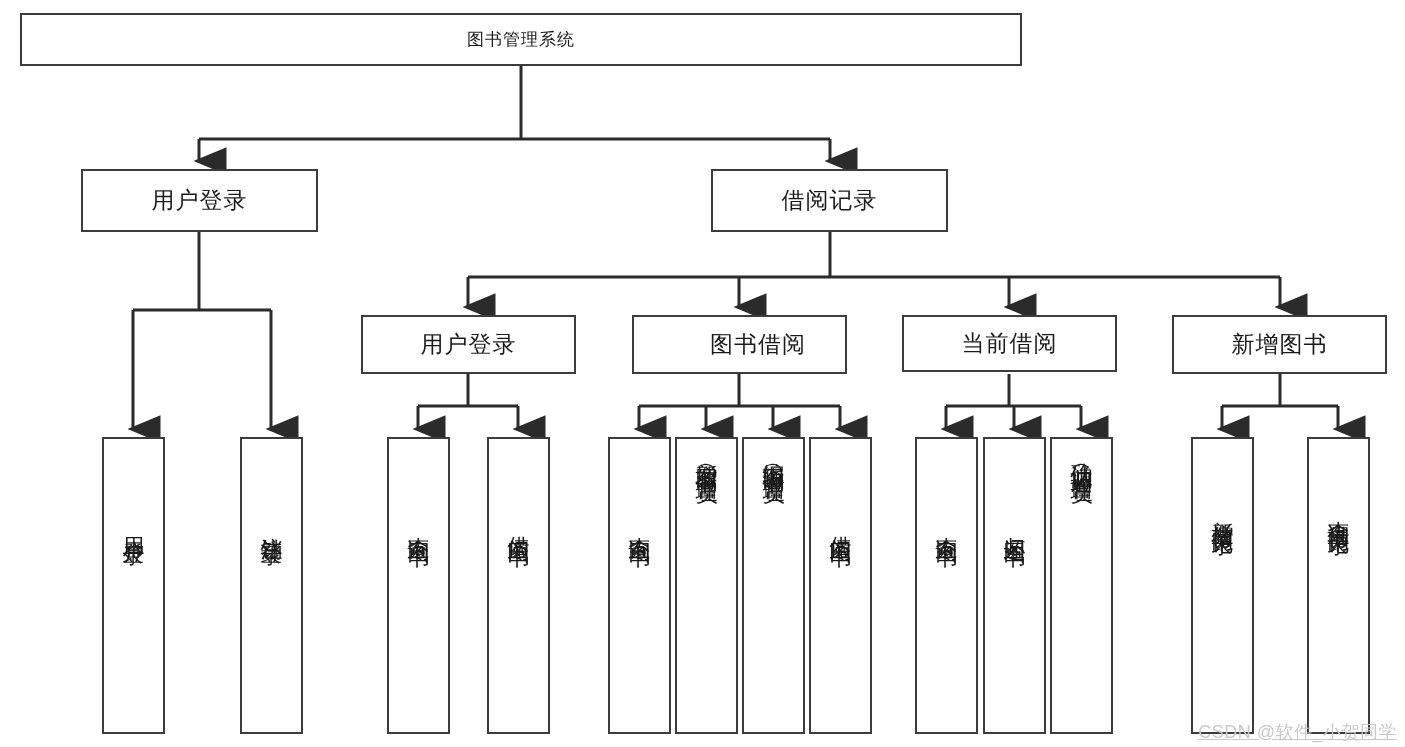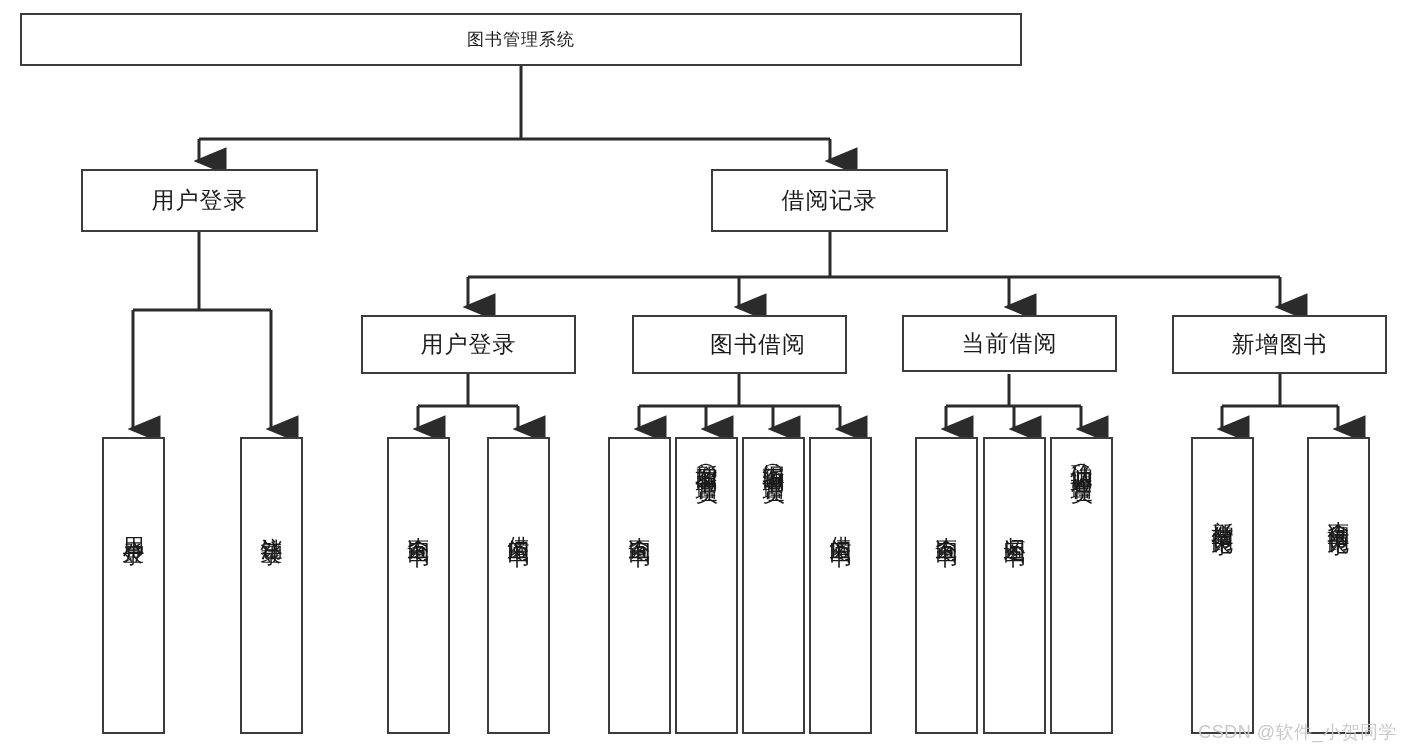--- a/index.html
+++ b/index.html
@@ -61,20 +61,21 @@
   
   #watermark{
     position:absolute;
     right:8px;
     bottom:3px;
     font-size:18px;
     color:#c9c9c9;
     letter-spacing:.5px;
     white-space:nowrap;
     user-select:none;
+    text-decoration:underline;
   }
 </style>
 </head>
 <body>
 
 <div id="canvas">
 
   <svg id="wires" viewBox="0 0 1405 747" width="1405" height="747">
     <defs>
       <marker id="arrow" viewBox="0 0 12 12" refX="6" refY="10" markerWidth="11" markerHeight="11" orient="auto-start-reverse">

